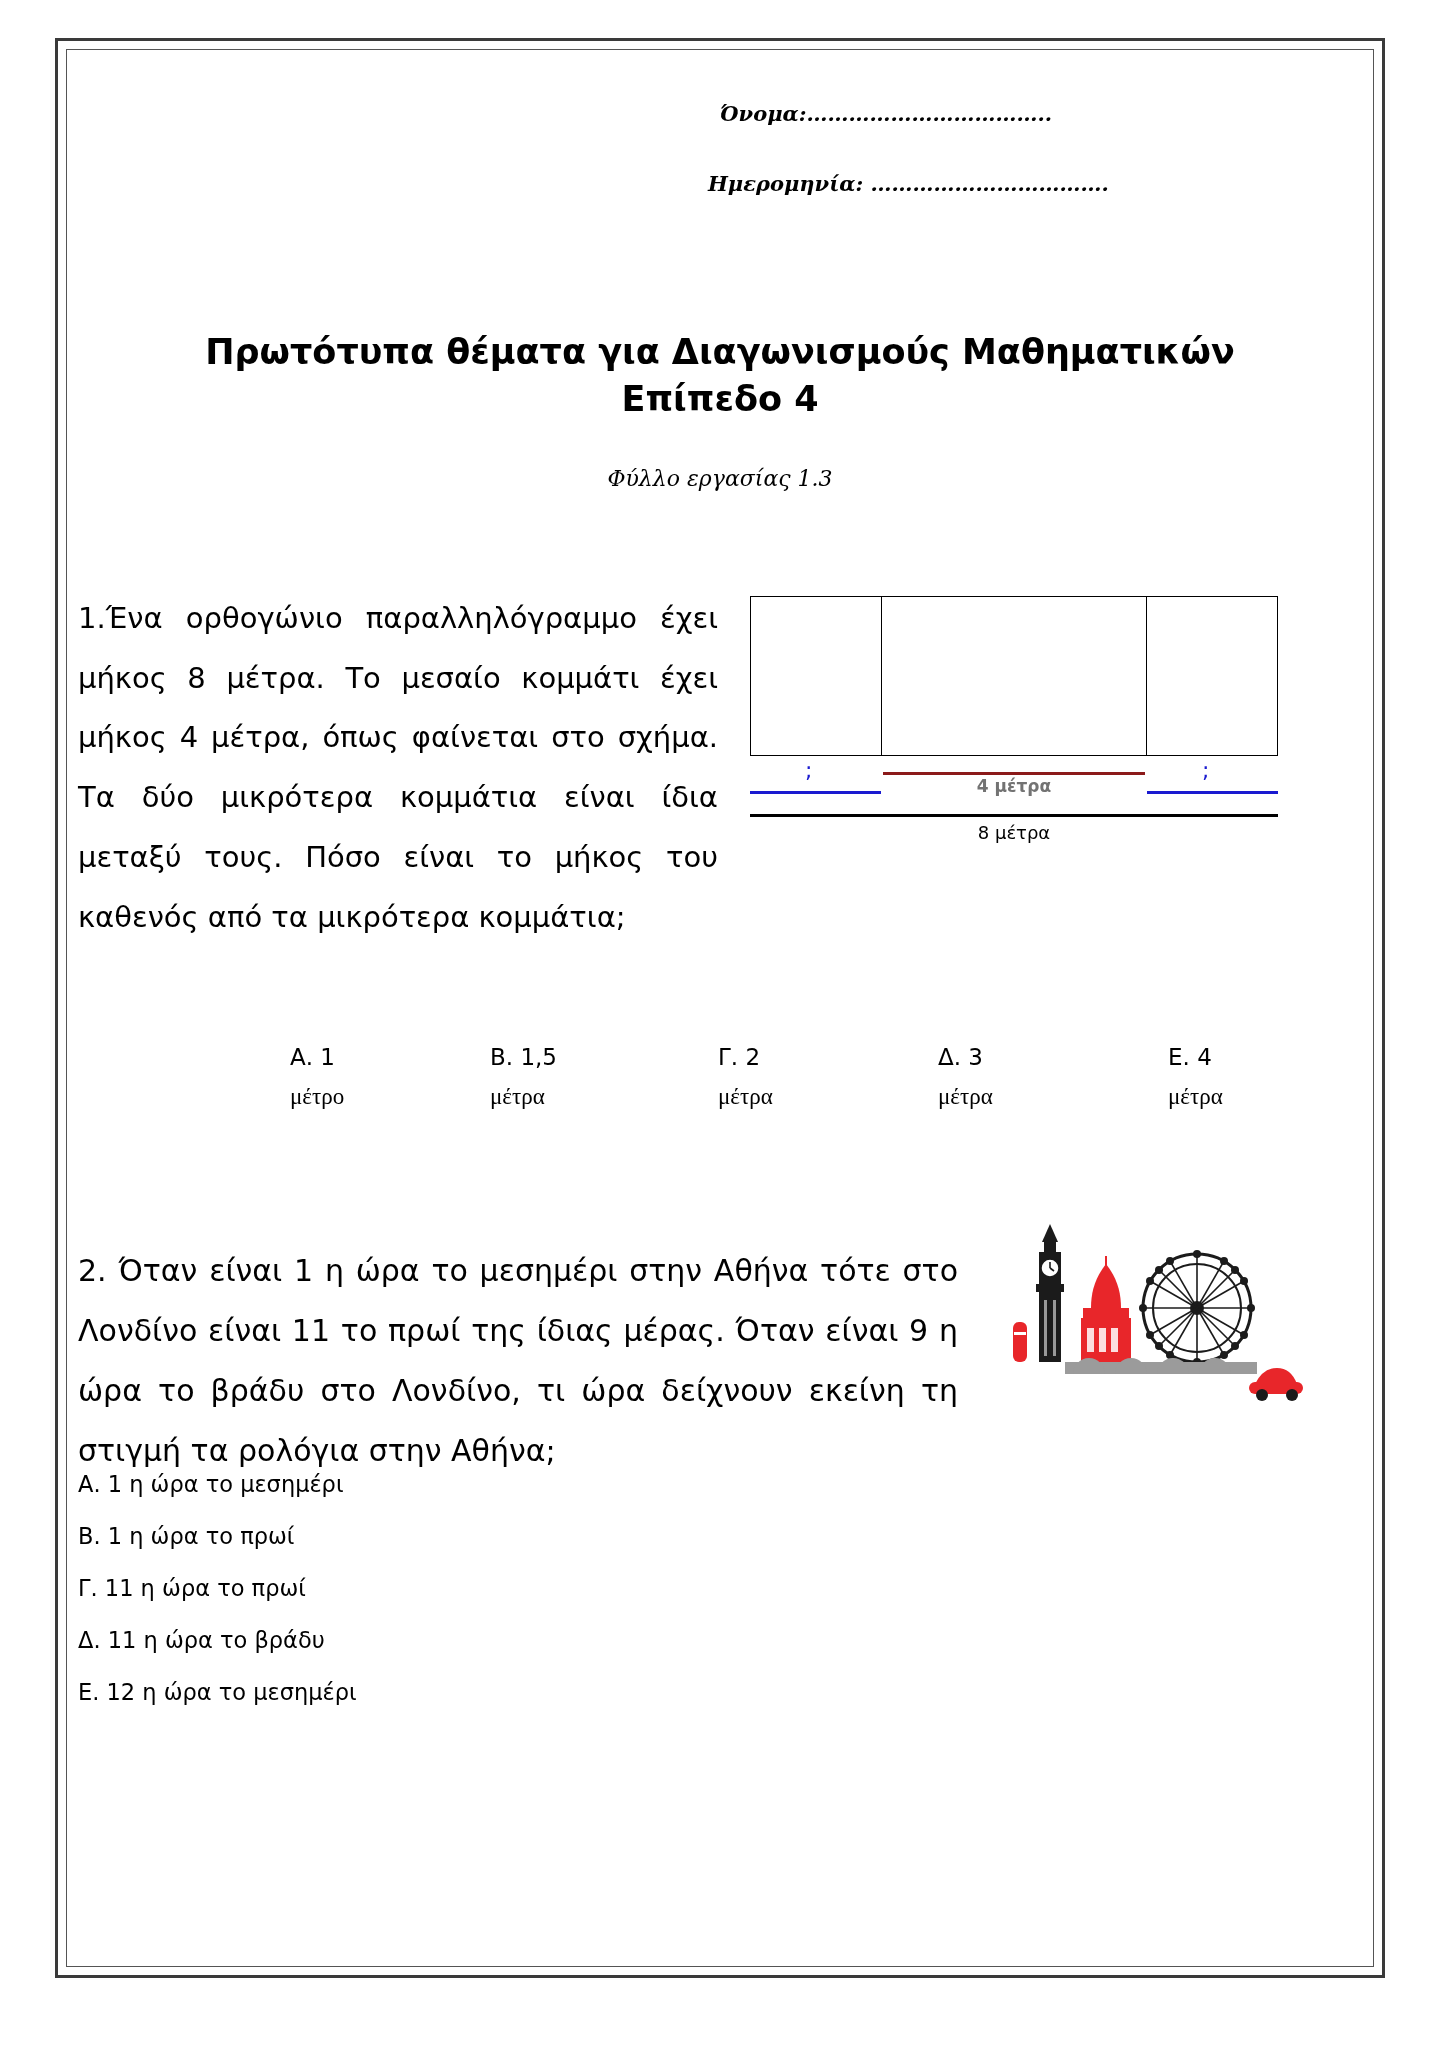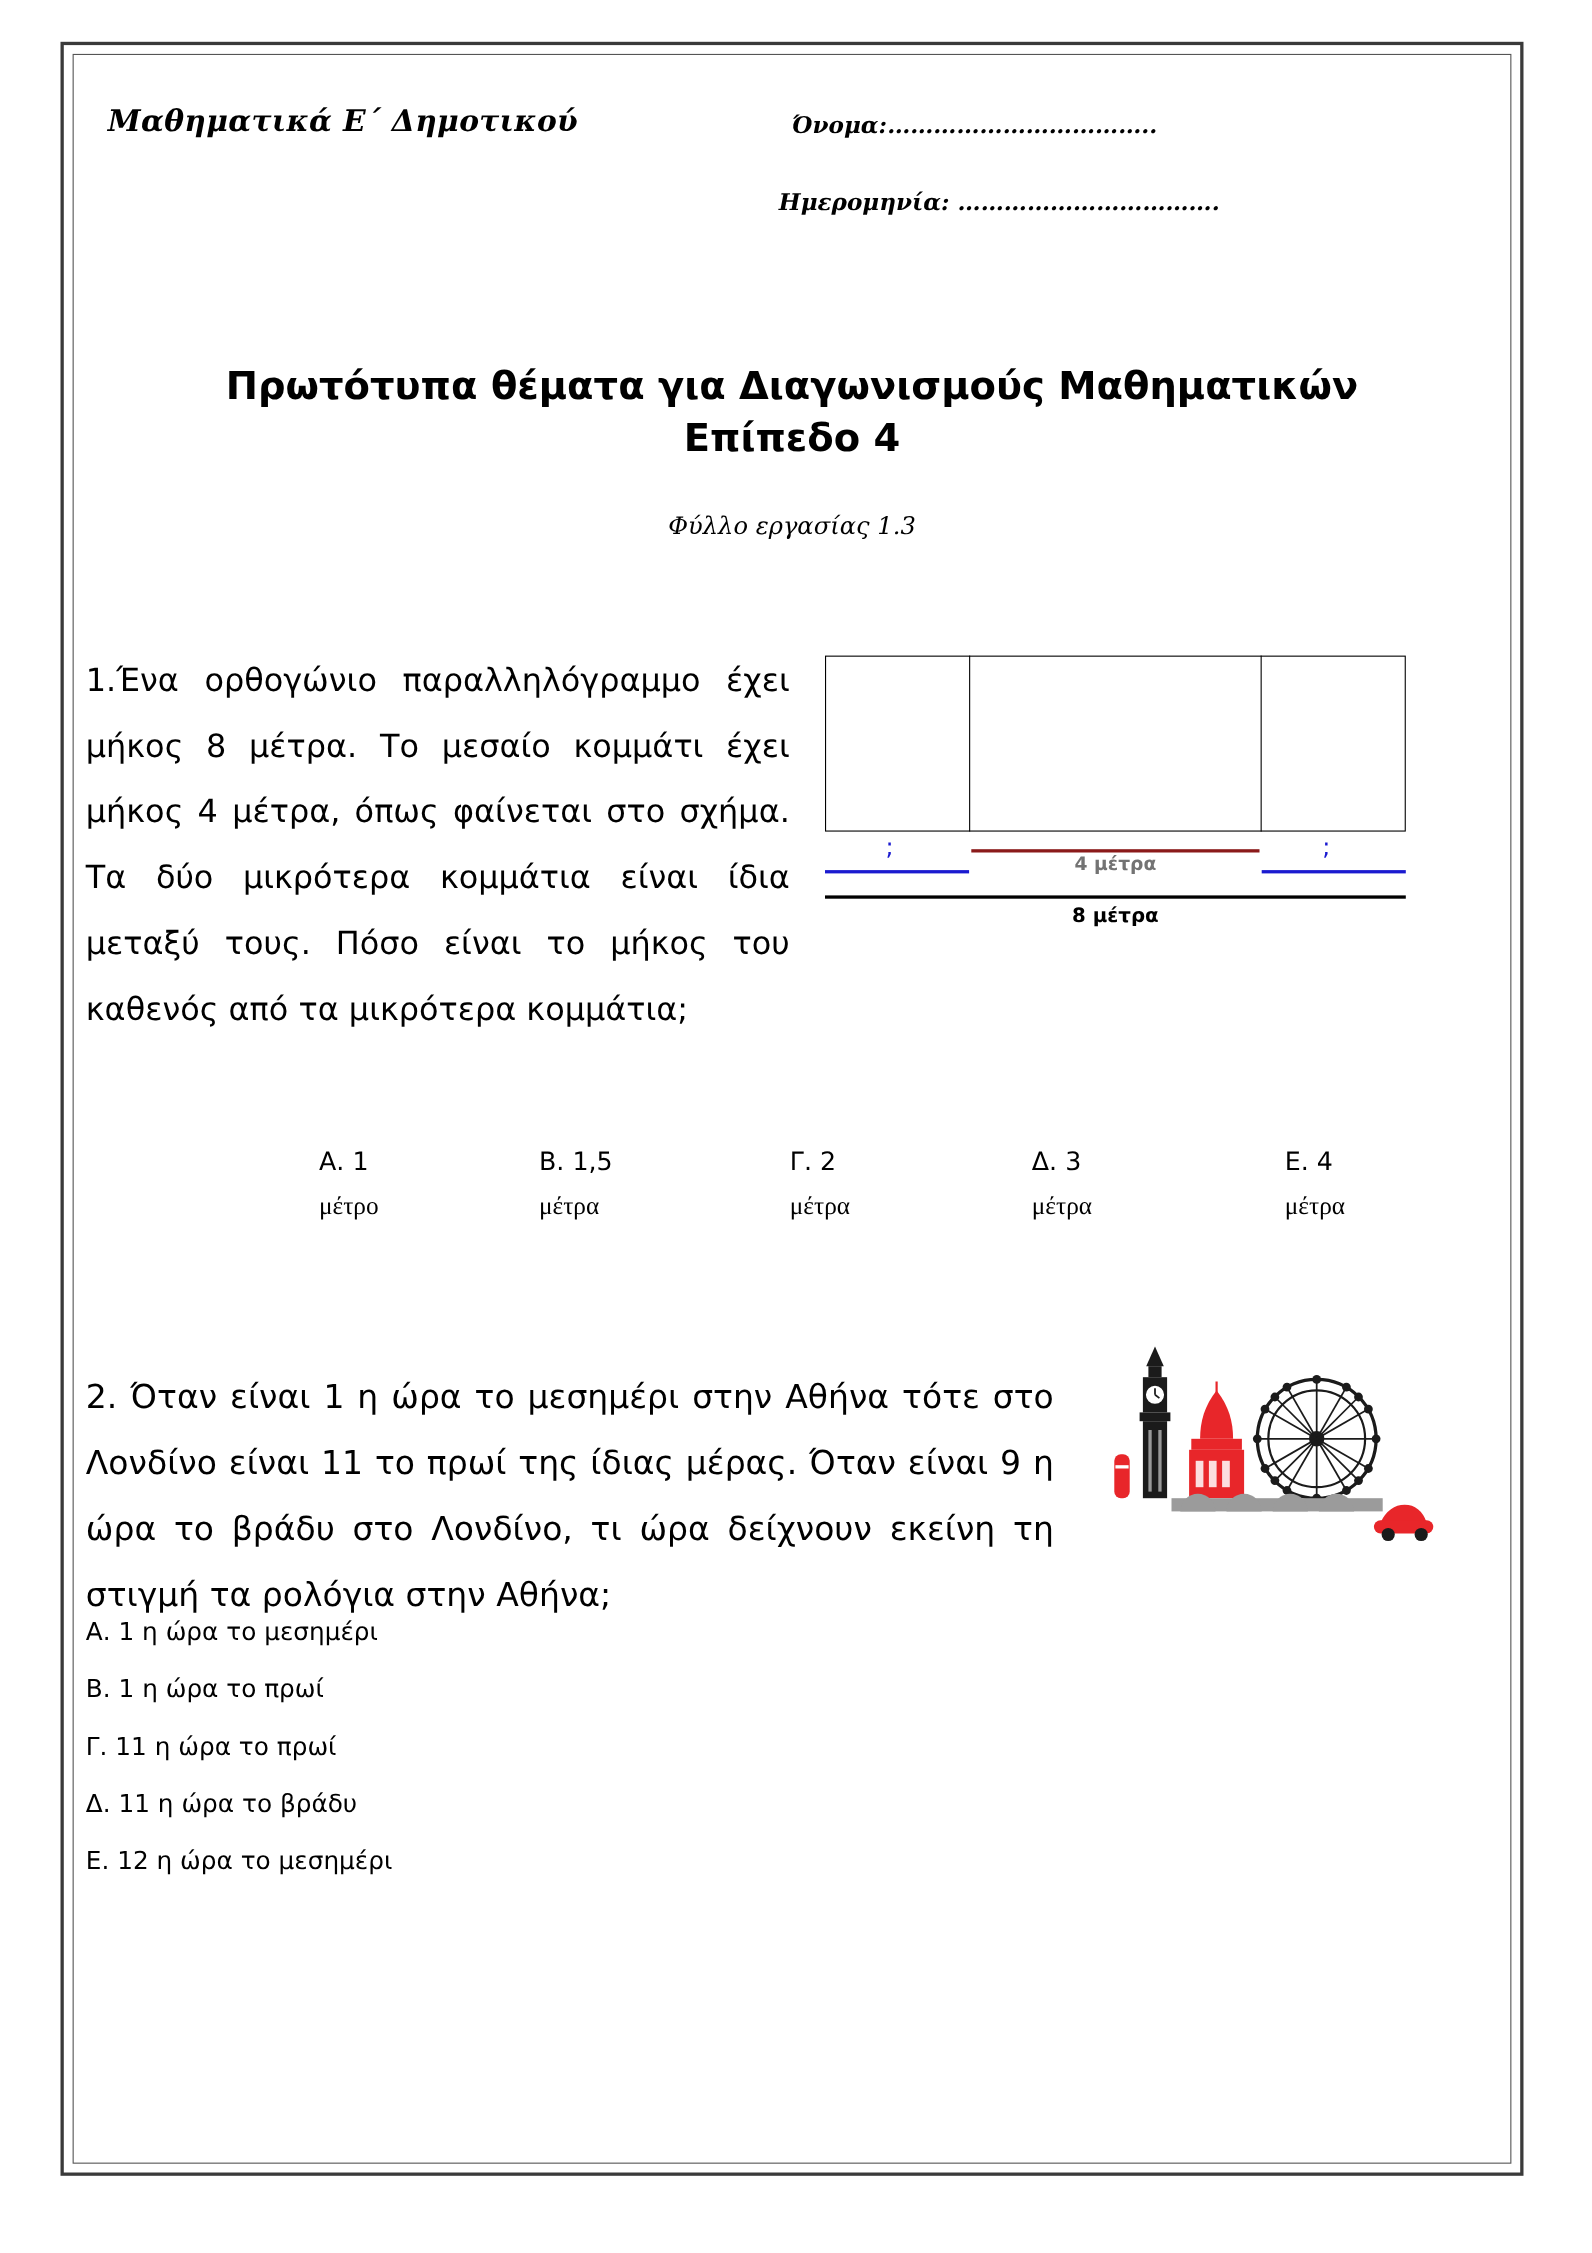--- a/index.html
+++ b/index.html
@@ -198,21 +198,21 @@
     height: 3px;
     background: #000000;
   }
   .fig1 .label-8 {
     position: absolute;
     left: 0px;
     top: 236px;
     width: 528px;
     text-align: center;
     font-size: 18px;
-    font-weight: bold;
+    font-weight: normal;
   }
 
   
   .q1-options {
     position: absolute;
     left: 20px;
     top: 996px;
     right: 20px;
     height: 110px;
   }
@@ -259,21 +259,20 @@
     height: 220px;
   }
 </style>
 </head>
 <body>
 
 <div class="page">
   <div class="page-inner"></div>
 
   <div class="header">
-    <div class="course-title">Μαθηματικά Ε΄ Δημοτικού</div>
     <div class="name-line">Όνομα:……………………………..</div>
     <div class="date-line">Ημερομηνία: …………………………….</div>
   </div>
 
   <div class="main-title">
     <span>Πρωτότυπα θέματα για Διαγωνισμούς Μαθηματικών</span><br>
     <span>Επίπεδο 4</span>
   </div>
   <div class="subtitle">Φύλλο εργασίας 1.3</div>
 

